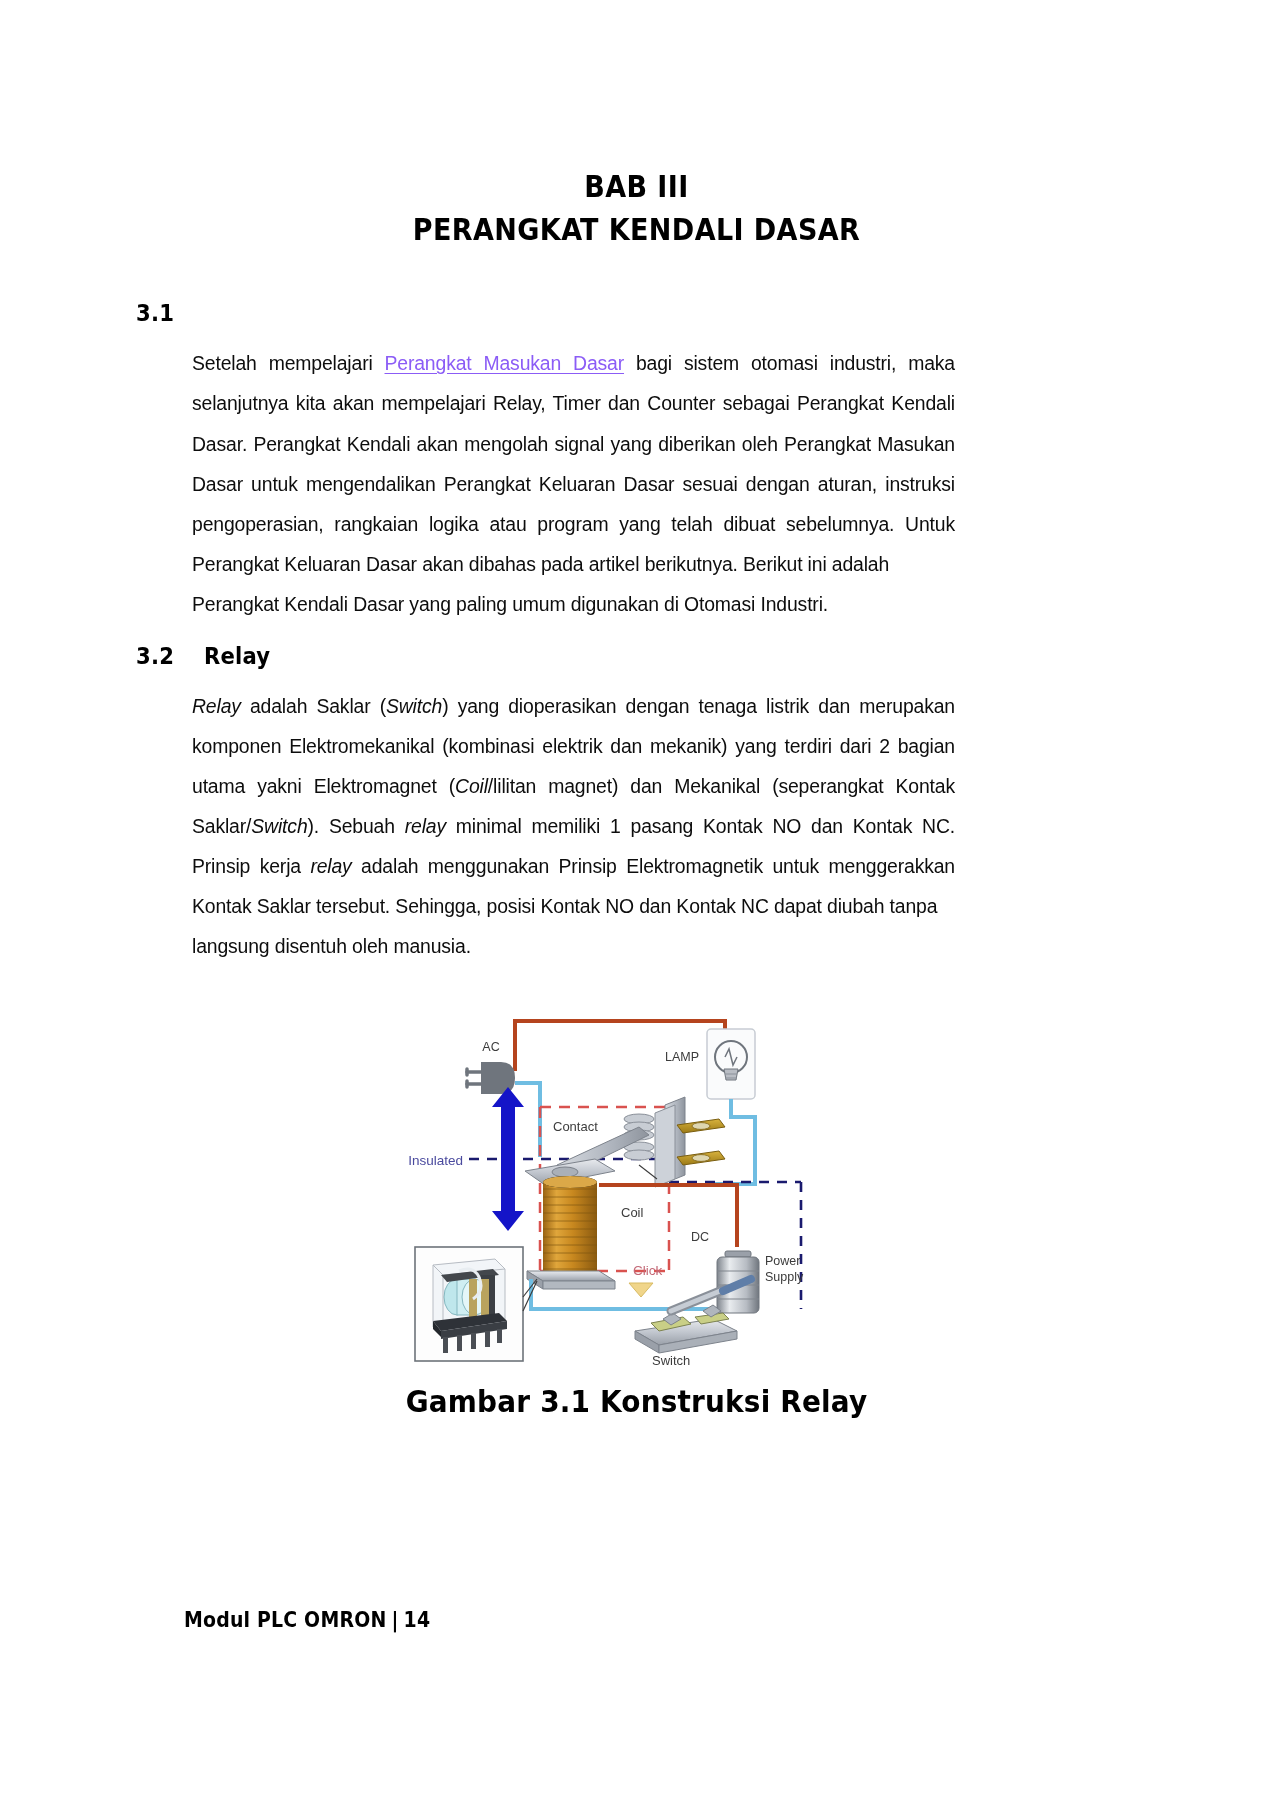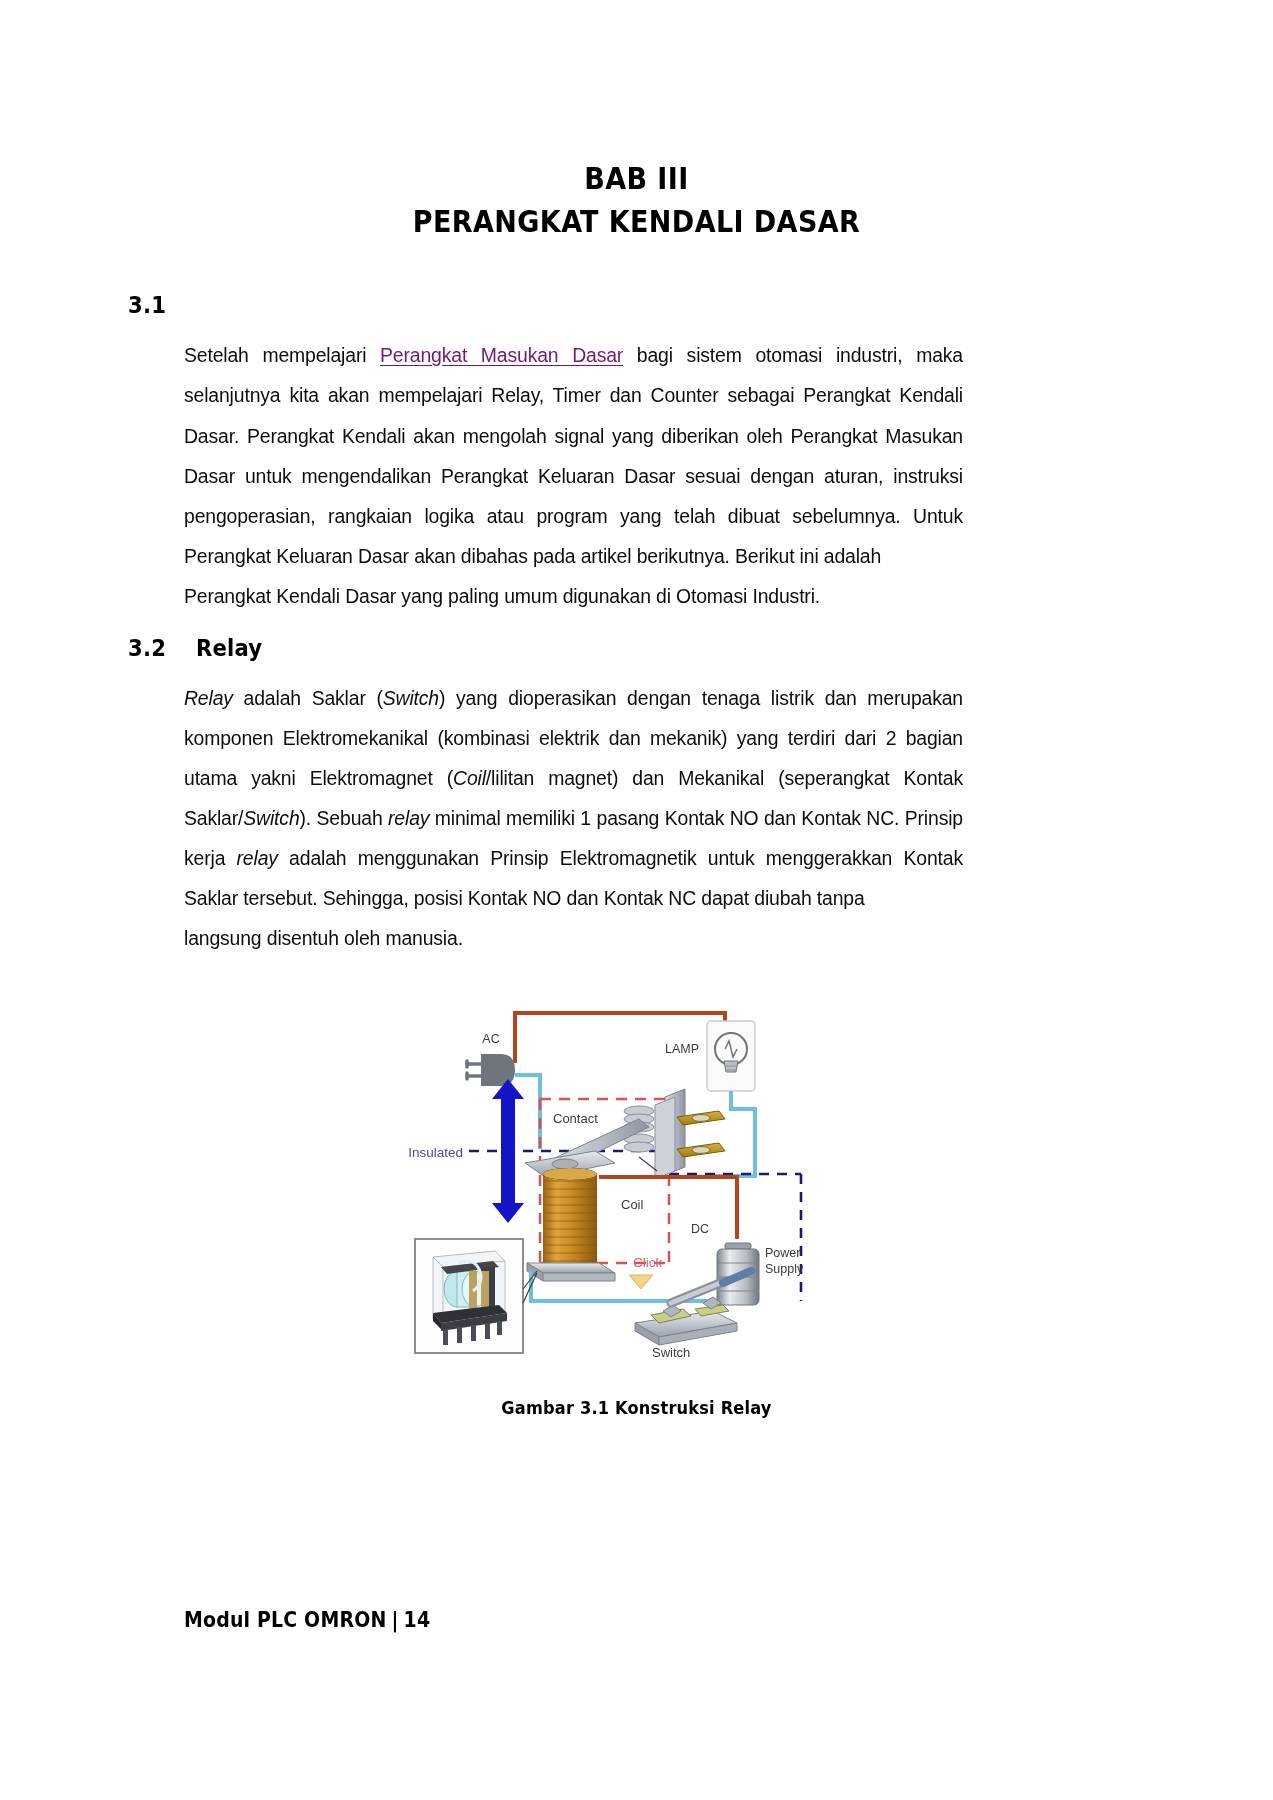--- a/index.html
+++ b/index.html
@@ -13,21 +13,21 @@
     font-family: "Liberation Sans", sans-serif;
     color: #000000;
     position: relative;
     overflow: hidden;
   }
   .page {
     position: relative;
     width: 1273px;
     height: 1468px;
     box-sizing: border-box;
-    padding: 0;
+    padding: 8px;
   }
 
   
   .doc-title {
     text-align: center;
     margin: 0;
     padding-top: 158px;
     font-family: "DejaVu Sans Condensed", "Liberation Sans Narrow", "Liberation Sans", sans-serif;
     font-weight: bold;
     font-stretch: condensed;
@@ -73,42 +73,42 @@
     color: #0d0d0d;
   }
   #par1 { margin-top: 16px; }
   #par2 { margin-top: 17px; line-height: 2.06; }
   .body-par i { font-style: italic; }
   .body-par .last-line {
     display: block;
     text-align: left;
   }
   a.doclink {
-    color: #701a75;
+    color: #8b5cf6;
     text-decoration: underline;
     text-underline-offset: 3px;
   }
 
   
   .figure-wrap {
     margin-top: 12px;
     text-align: center;
   }
   .figure-box {
     display: inline-block;
     width: 460px;
     height: 400px;
     position: relative;
   }
   .figure-caption {
-    margin-top: 22px;
+    margin-top: 0;
     text-align: center;
     font-family: "DejaVu Sans Condensed", "Liberation Sans Narrow", "Liberation Sans", sans-serif;
     font-weight: bold;
-    font-size: 18px;
+    font-size: 31px;
     letter-spacing: 0.2px;
   }
 
   
   .footer {
     position: absolute;
     left: 184px;
     top: 1608px;
     font-family: "DejaVu Sans Condensed", "Liberation Sans Narrow", "Liberation Sans", sans-serif;
     font-weight: bold;

